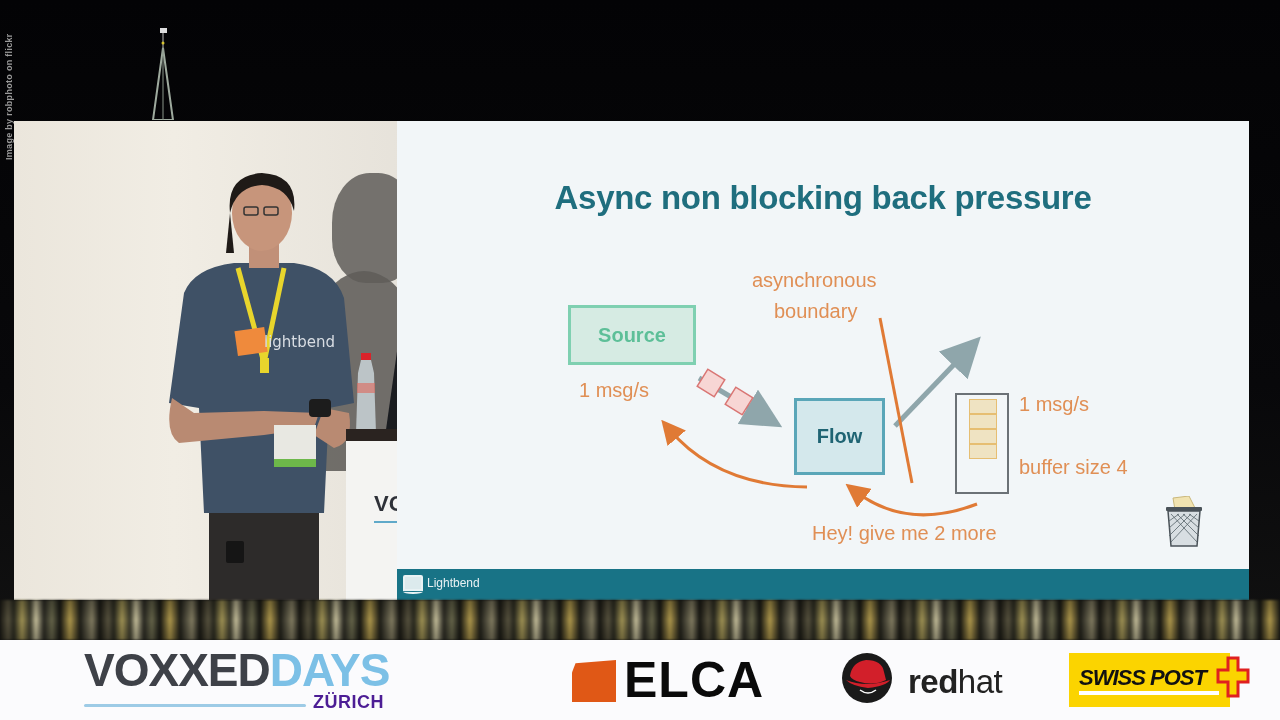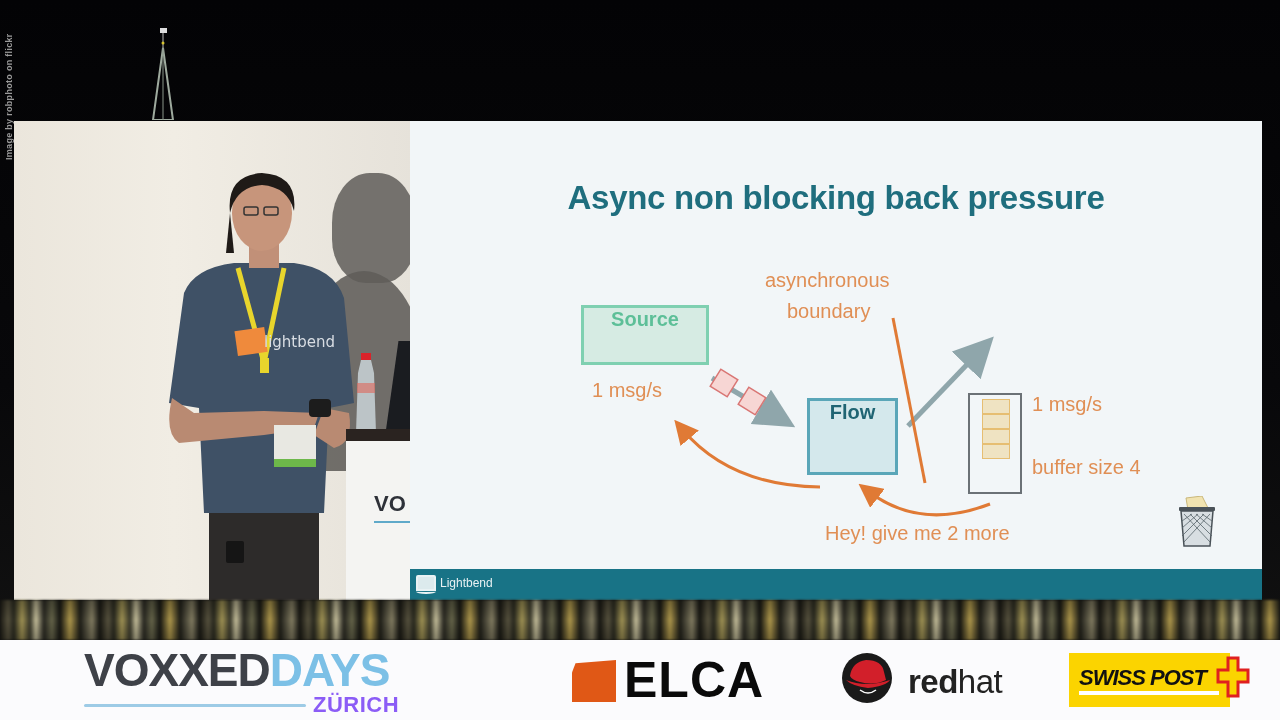--- a/index.html
+++ b/index.html
@@ -34,53 +34,53 @@
   .speaker { position: absolute; left: 150px; top: 52px; width: 200px; height: 427px; }
   .podium { position: absolute; left: 332px; top: 308px; width: 67px; height: 171px;
     background: #f4f4f2; border-top: 12px solid #2a2320; padding-left: 28px; }
   .podium-logo { position: absolute; left: 28px; top: 50px; font-weight: bold; font-size: 22px; color: #2e3138; }
   .podium-line { position: absolute; left: 28px; top: 80px; width: 40px; height: 2px; background: #5fa9c9; }
   .bottle { position: absolute; left: 338px; top: 232px; width: 28px; height: 82px; }
   .laptop { position: absolute; left: 378px; top: 220px; width: 30px; height: 92px;
     background: #1a1c20; transform: skewX(-8deg); }
 
   
-  .slide { position: absolute; left: 410px; top: 121px; width: 852px; height: 479px;
+  .slide { position: absolute; left: 397px; top: 121px; width: 852px; height: 479px;
     background: #f2f6f8; overflow: hidden; }
   .slide-title { position: absolute; left: 0; top: 58px; width: 852px; text-align: center;
     color: #1f6e7e; font-size: 33px; font-weight: bold; letter-spacing: -0.3px; }
   .slide-footer { position: absolute; left: 0; bottom: 0; width: 852px; height: 31px; background: #187386; }
   .footer-logo { position: absolute; left: 6px; top: 6px; width: 20px; height: 16px;
     border: 2px solid #e9f2f4; border-top-width: 2px; border-radius: 2px 2px 0 0; background: rgba(255,255,255,0.85); }
   .footer-logo::after { content: ""; position: absolute; left: -2px; bottom: -5px; width: 20px; height: 3px;
     border-bottom: 2px solid #e9f2f4; border-radius: 0 0 50% 50%; }
   .footer-text { position: absolute; left: 30px; top: 7px; color: #e8f1f3; font-size: 12px; }
 
-  .node { position: absolute; display: flex; align-items: flex-start; justify-content: center;
+  .node { position: absolute; display: flex; align-items: center; justify-content: center;
     font-weight: bold; font-size: 20px; }
   .node-green { background: #d6ebe3; border: 3px solid #7fd0b1; color: #5dbf98; }
   .node-flow { background: #d4e8ec; border: 3px solid #5aa6b8; color: #1f6473; }
 
   .label { position: absolute; color: #e08f55; font-size: 20px; white-space: nowrap; }
 
   .buffer { position: absolute; left: 558px; top: 272px; width: 54px; height: 101px;
     border: 2px solid #6b7176; background: transparent; }
   .buf-cell { position: absolute; left: 12px; width: 28px; height: 15px;
     background: #efe3c2; border: 1.5px solid #e6be72; }
 
   .diagram-svg { position: absolute; left: 0; top: 0; width: 852px; height: 479px; }
   .trash { position: absolute; left: 766px; top: 375px; width: 42px; height: 52px; }
 
   
   .sponsor-bar { position: absolute; left: 0; top: 640px; width: 1280px; height: 80px; background: #fbfbfd; }
   .voxxed { position: absolute; left: 84px; top: 10px; font-size: 46px; font-weight: bold;
     letter-spacing: -1px; line-height: 40px; white-space: nowrap; }
   .voxxed .v1 { color: #3e4148; }
   .voxxed .v2 { color: #7cc0e6; }
-  .zurich { position: absolute; left: 313px; top: 52px; font-size: 22px; color: #8b5cf6; font-weight: bold; letter-spacing: 0.5px; }
+  .zurich { position: absolute; left: 313px; top: 52px; font-size: 18px; color: #4c1d95; font-weight: bold; letter-spacing: 0.5px; }
   .zurich-line { position: absolute; left: 84px; top: 64px; width: 222px; height: 3px; background: #9dcbe6; border-radius: 2px; }
 
   .elca-mark { position: absolute; left: 572px; top: 660px; width: 44px; height: 42px; background: #e05816;
     clip-path: polygon(8% 8%, 100% 0%, 100% 100%, 0% 100%, 0% 30%); }
   .elca-text { position: absolute; left: 624px; top: 651px; font-size: 50px; font-weight: bold; color: #0a0a0a; letter-spacing: 1px; }
 
   .redhat-icon { position: absolute; left: 838px; top: 652px; width: 60px; height: 52px; }
   .redhat-text { position: absolute; left: 908px; top: 663px; font-size: 33px; color: #222; letter-spacing: -0.5px; }
   .redhat-text b { font-weight: bold; }
 

